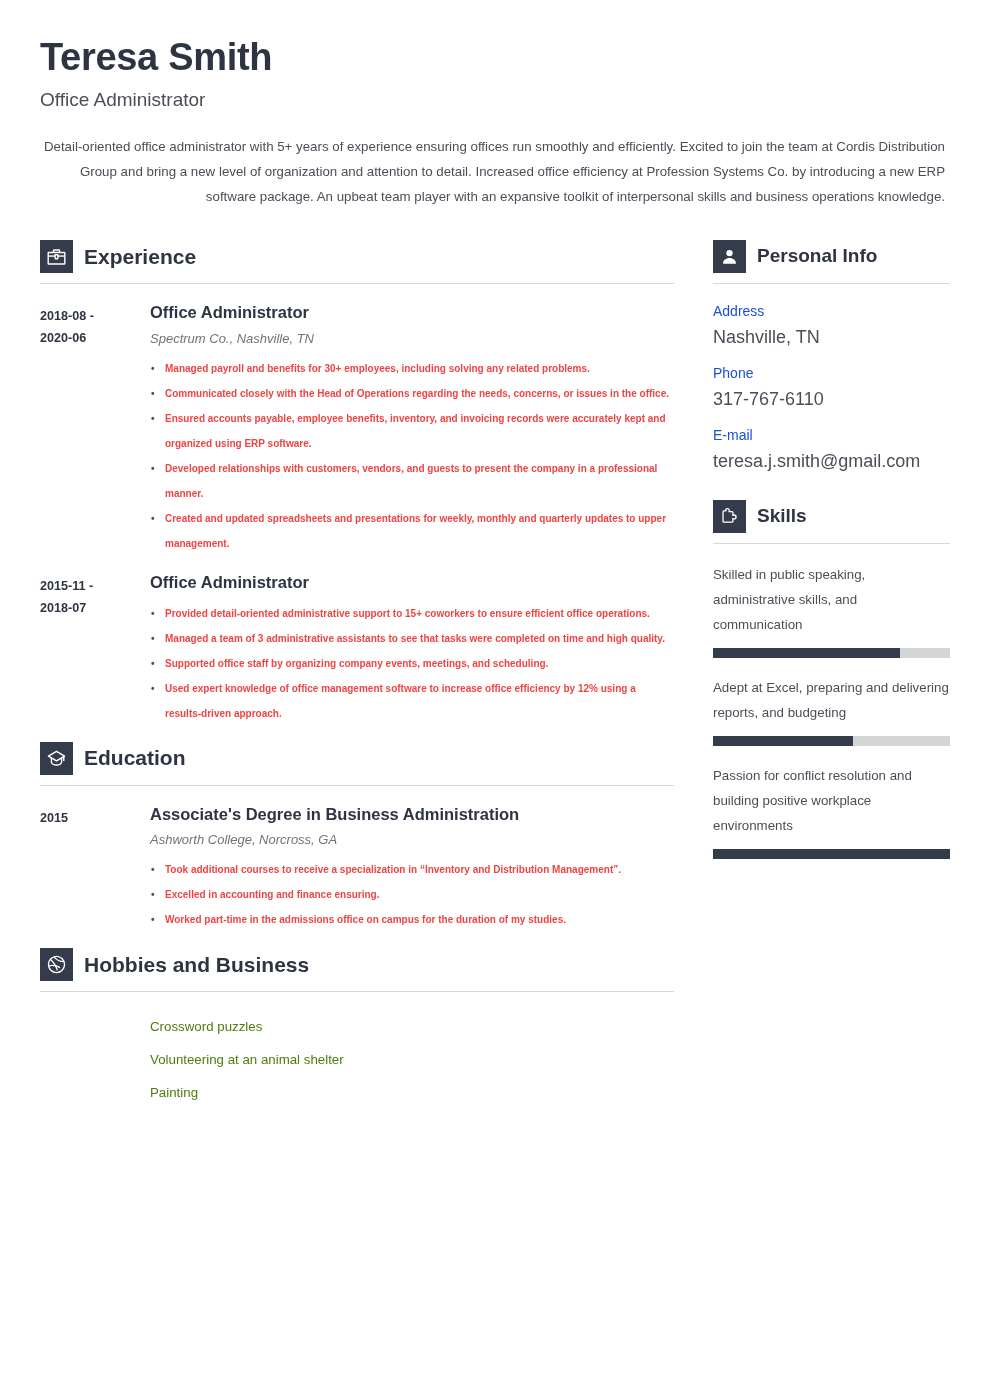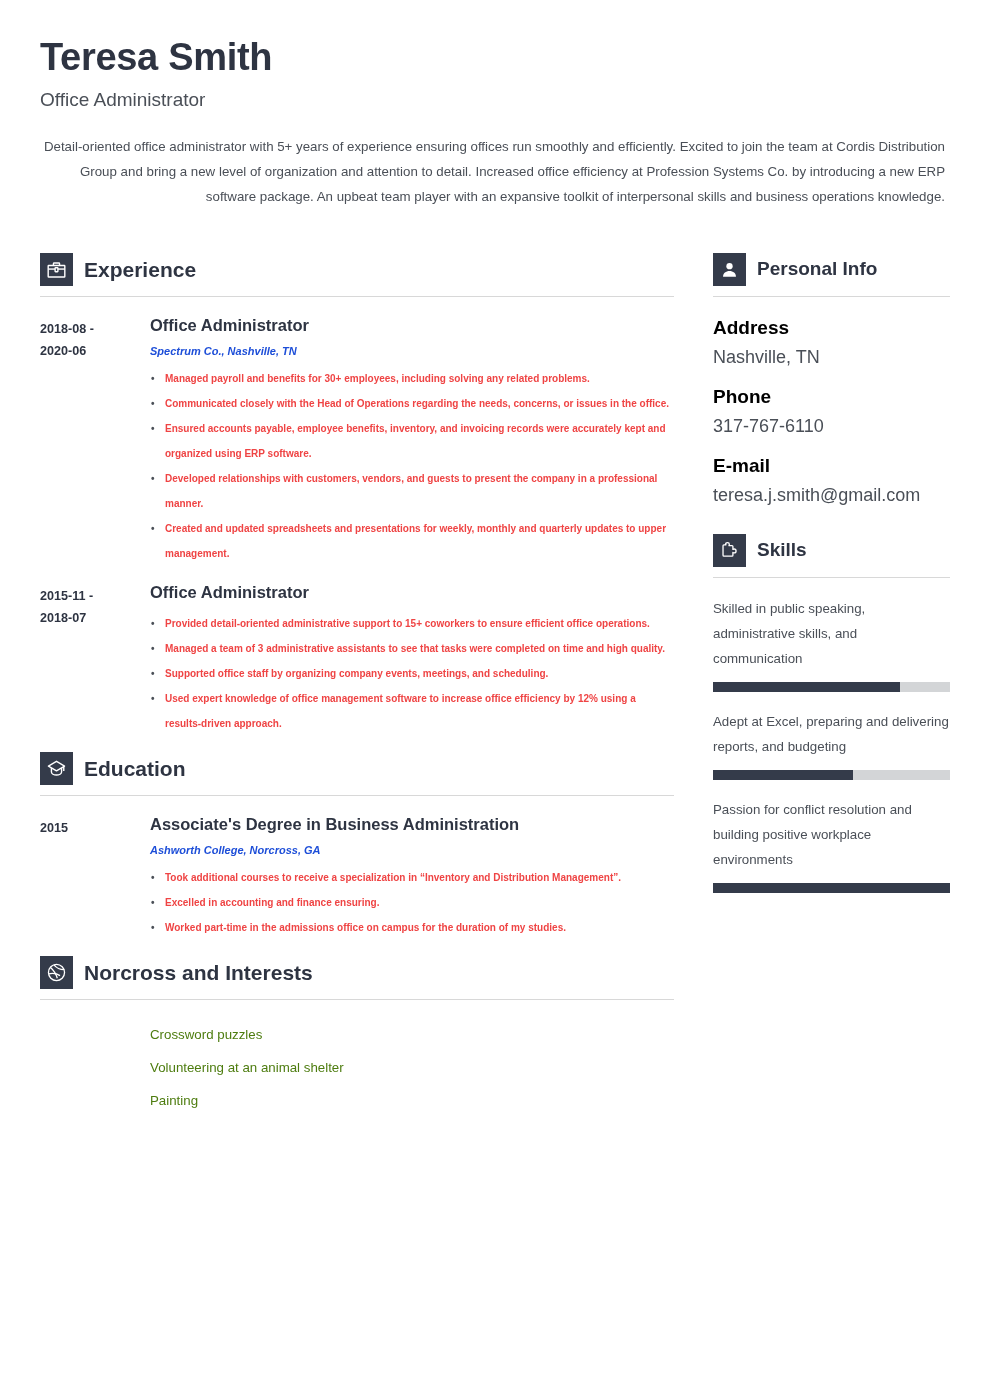--- a/index.html
+++ b/index.html
@@ -40,21 +40,21 @@
     font-size: 13.3px;
     line-height: 25px;
     color: #4a4f57;
     max-width: 905px;
     text-align: right;
   }
 
   
   .columns {
     display: flex;
-    margin-top: 44px;
+    margin-top: 31px;
     align-items: flex-start;
   }
   .col-left { width: 634px; flex: 0 0 634px; }
   .col-right { width: 237px; flex: 0 0 237px; margin-left: 39px; }
 
   
   .section { margin-bottom: 2px; }
   .sec-head {
     display: flex;
     align-items: center;
@@ -98,26 +98,25 @@
   .entry-dates div { white-space: nowrap; }
   .entry-body { flex: 1 1 auto; }
   .entry-title {
     font-size: 16.5px;
     font-weight: bold;
     color: #2e3442;
     line-height: 1.25;
     margin-bottom: 8px;
   }
   .entry-sub {
-    font-size: 11px;
+    font-size: 13px;
     font-style: italic;
-    color: #1d4ed8;
+    color: #737373;
     line-height: 1.3;
     margin-bottom: 8px;
-    font-weight: bold;
   }
   .bullets { list-style: none; }
   .bullets li {
     font-size: 10px;
     line-height: 25px;
     color: #ef4444;
     position: relative;
     padding-left: 15px;
     font-weight: bold;
   }
@@ -132,23 +131,23 @@
   
   .hobby-list { list-style: none; padding-left: 110px; }
   .hobby-list li {
     font-size: 13.3px;
     line-height: 33px;
     color: #4d7c0f;
   }
 
   
   .info-label {
-    font-size: 19px;
-    font-weight: bold;
-    color: #000000;
+    font-size: 14px;
+    font-weight: normal;
+    color: #1d4ed8;
     line-height: 1.4;
     margin-bottom: 3px;
   }
   .info-value {
     font-size: 18px;
     color: #4a4f57;
     line-height: 1.4;
     margin-bottom: 14px;
     word-break: break-word;
   }
@@ -267,21 +266,21 @@
       <div class="section" style="margin-top:12px;">
         <div class="sec-head">
           <span class="sec-icon">
             <svg width="21" height="21" viewBox="0 0 24 24" fill="none" stroke="#ffffff" stroke-width="1.5">
               <circle cx="12" cy="12" r="9.2"></circle>
               <path d="M5.2 6.2c3.6 3.2 6.4 7.6 7.7 12.4"></path>
               <path d="M3.1 13.6c4.4-1.1 9.1-.4 12.9 2"></path>
               <path d="M9.1 3.2c3 3.6 7.3 5.6 11.8 5.5"></path>
             </svg>
           </span>
-          <span class="sec-title">Norcross and Interests</span>
+          <span class="sec-title">Hobbies and Business</span>
         </div>
         <div class="sec-rule"></div>
         <ul class="hobby-list">
           <li>Crossword puzzles</li>
           <li>Volunteering at an animal shelter</li>
           <li>Painting</li>
         </ul>
       </div>
 
     </div>

